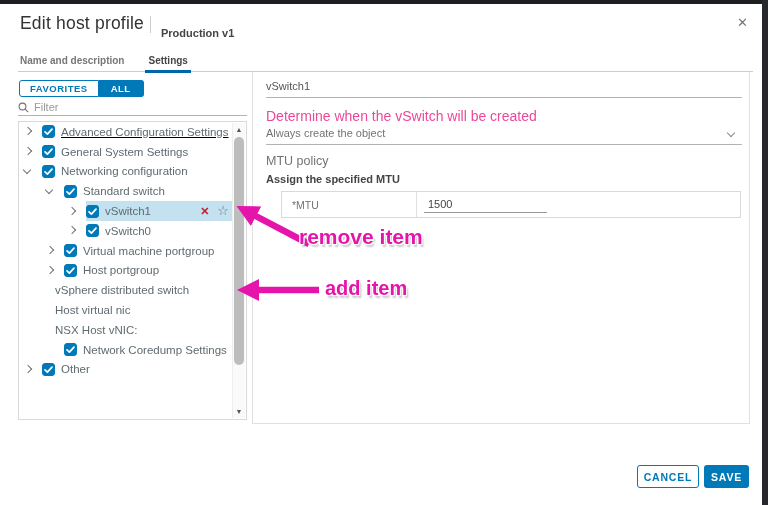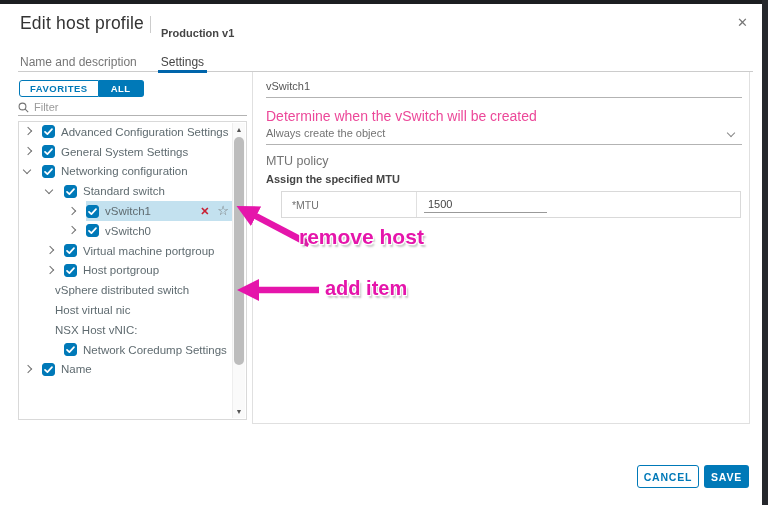--- a/index.html
+++ b/index.html
@@ -12,21 +12,21 @@
   #right-edge{right:0;top:0;width:6px;height:505px;background:#26282c;}
 
   
   #title{left:20px;top:13px;font-size:17.5px;color:#333;letter-spacing:.2px;}
   #title-divider{left:150px;top:16px;width:1px;height:17px;background:#ccc;}
   #subtitle{left:161px;top:27px;font-size:11px;font-weight:700;color:#454545;}
   #close{left:737px;top:15px;font-size:13px;color:#767676;cursor:pointer;}
 
   
   #tabs{left:18px;top:55px;width:733px;height:16px;border-bottom:1px solid #ccc;display:flex;gap:24px;padding-left:2px;}
-  .tab{font-size:12px;color:#767676;position:relative;white-space:nowrap;cursor:pointer;}
+  .tab{font-size:10px;color:#767676;position:relative;white-space:nowrap;cursor:pointer;font-weight:bold;}
   .tab.active{color:#454545;}
   .tab.active .tab-underline{position:absolute;left:-3px;right:-3px;bottom:-2px;height:3px;background:#0065ab;}
 
   
   #seg{left:19px;top:80px;height:17px;display:flex;}
   #fav-btn{border:1px solid #0079b8;border-radius:3px 0 0 3px;background:#fff;color:#0079b8;
            font-size:9.5px;font-weight:700;letter-spacing:.5px;padding:0 10px;display:flex;align-items:center;cursor:pointer;}
   #all-btn{border:1px solid #0079b8;border-left:none;border-radius:0 3px 3px 0;background:#0079b8;color:#fff;
            font-size:9.5px;font-weight:700;letter-spacing:.5px;padding:0 12px;display:flex;align-items:center;cursor:pointer;}
   #filter{left:18px;top:99px;width:229px;height:16px;border-bottom:1px solid #b3b3b3;display:flex;align-items:center;gap:5px;}
@@ -114,21 +114,21 @@
 <div class="abs" id="filter">
   <svg width="11" height="11" viewBox="0 0 11 11">
     <circle cx="4.5" cy="4.5" r="3.4" fill="none" stroke="#737373" stroke-width="1.1"></circle>
     <line x1="7.2" y1="7.2" x2="10.2" y2="10.2" stroke="#737373" stroke-width="1.1"></line>
   </svg>
   <span class="ph">Filter</span>
 </div>
 
 <div class="abs" id="tree-box">
   <div id="tree-rows">
-      <div class="trow" style="padding-left: 3px;">
+      <div class="trow" style="padding-left: 3px; text-decoration: underline;">
         <span class="chev right"></span>
         <div class="tcontent">
           <span class="cb">
             <svg width="13" height="13" viewBox="0 0 13 13">
               <rect x="0.5" y="0.5" width="12" height="12" rx="2.5" fill="#0079b8" stroke="#0079b8"></rect>
               <path d="M3 6.8 L5.4 9.2 L10 4.2" stroke="#fff" stroke-width="1.7" fill="none" stroke-linecap="round" stroke-linejoin="round"></path>
             </svg>
           </span>
           <span class="tlabel">Advanced Configuration Settings</span>
           <span class="sp"></span>
@@ -260,21 +260,21 @@
       </div>
       <div class="trow" style="padding-left: 3px;">
         <span class="chev right"></span>
         <div class="tcontent">
           <span class="cb">
             <svg width="13" height="13" viewBox="0 0 13 13">
               <rect x="0.5" y="0.5" width="12" height="12" rx="2.5" fill="#0079b8" stroke="#0079b8"></rect>
               <path d="M3 6.8 L5.4 9.2 L10 4.2" stroke="#fff" stroke-width="1.7" fill="none" stroke-linecap="round" stroke-linejoin="round"></path>
             </svg>
           </span>
-          <span class="tlabel">Name</span>
+          <span class="tlabel">Other</span>
           <span class="sp"></span>
         </div>
       </div>
     </div>
   <div id="tree-scroll">
     <div class="scroll-arrow" id="scroll-up">▲</div>
     <div id="scroll-thumb"></div>
     <div class="scroll-arrow" id="scroll-down">▼</div>
   </div>
 </div>
@@ -301,14 +301,14 @@
 
 <svg class="abs" id="anno-svg" width="768" height="505">
   <defs>
     <marker id="ah" markerWidth="3.4" markerHeight="3.4" refX="1.4" refY="1.7" orient="auto">
       <path d="M0,0 L3.4,1.7 L0,3.4 z" fill="#e515ab"></path>
     </marker>
   </defs>
   <line x1="309" y1="244" x2="248" y2="212" stroke="#e515ab" stroke-width="6.5" marker-end="url(#ah)"></line>
   <line x1="319" y1="290" x2="250" y2="290" stroke="#e515ab" stroke-width="6.5" marker-end="url(#ah)"></line>
 </svg>
-<div class="anno-text" id="anno-remove">remove host</div>
+<div class="anno-text" id="anno-remove">remove item</div>
 <div class="anno-text" id="anno-add">add item</div>
 
 </body></html>

